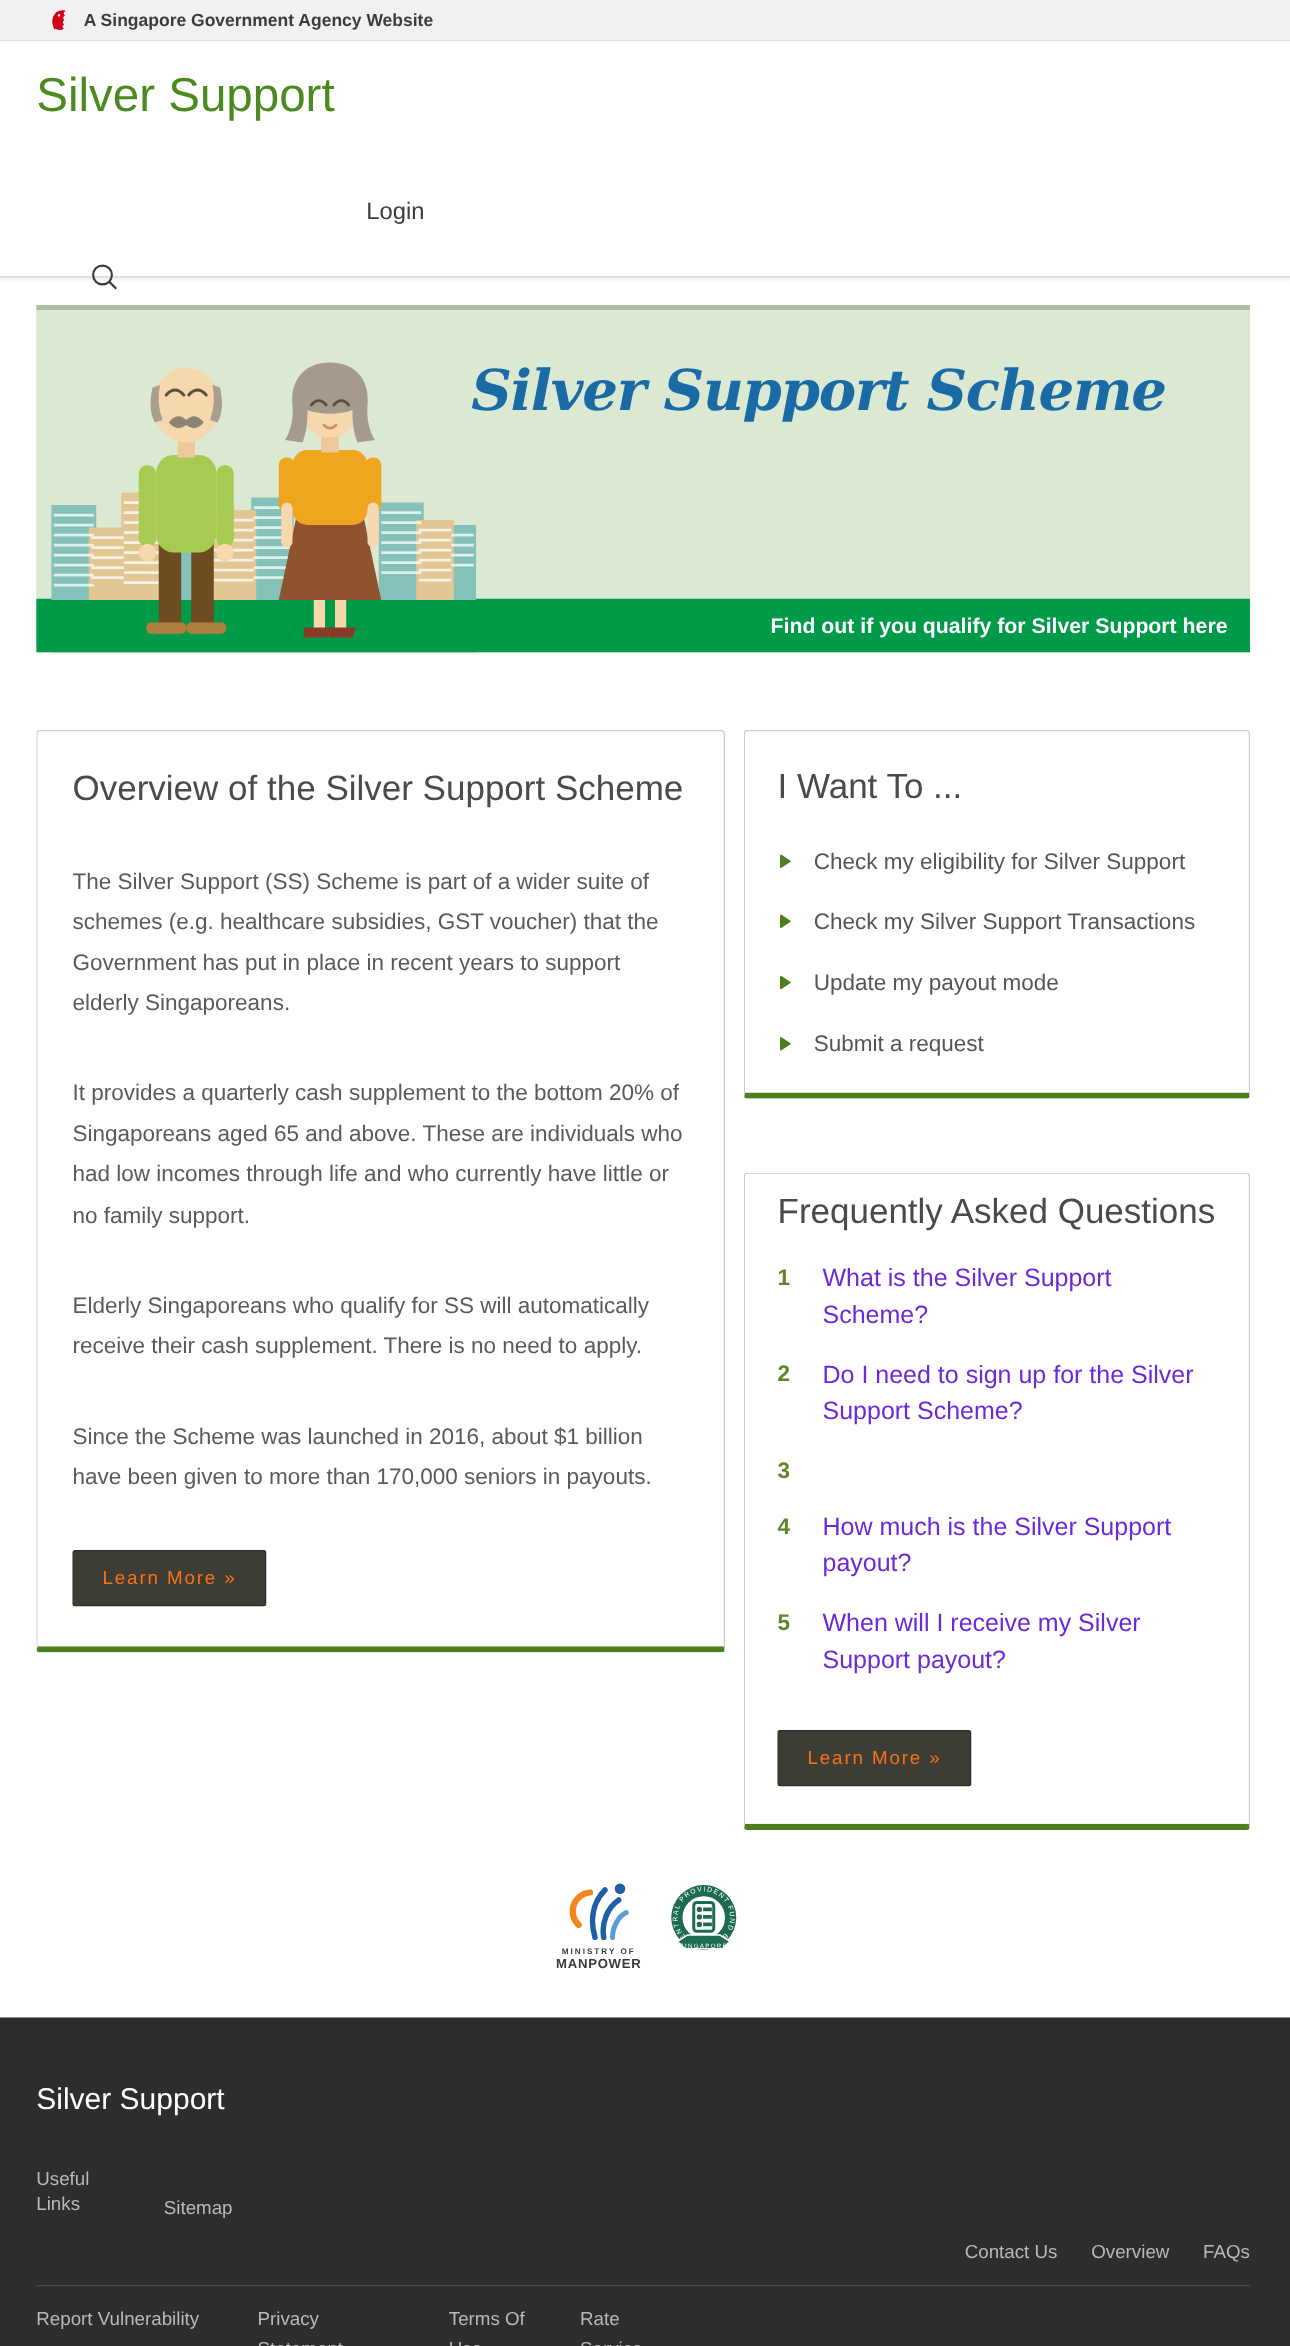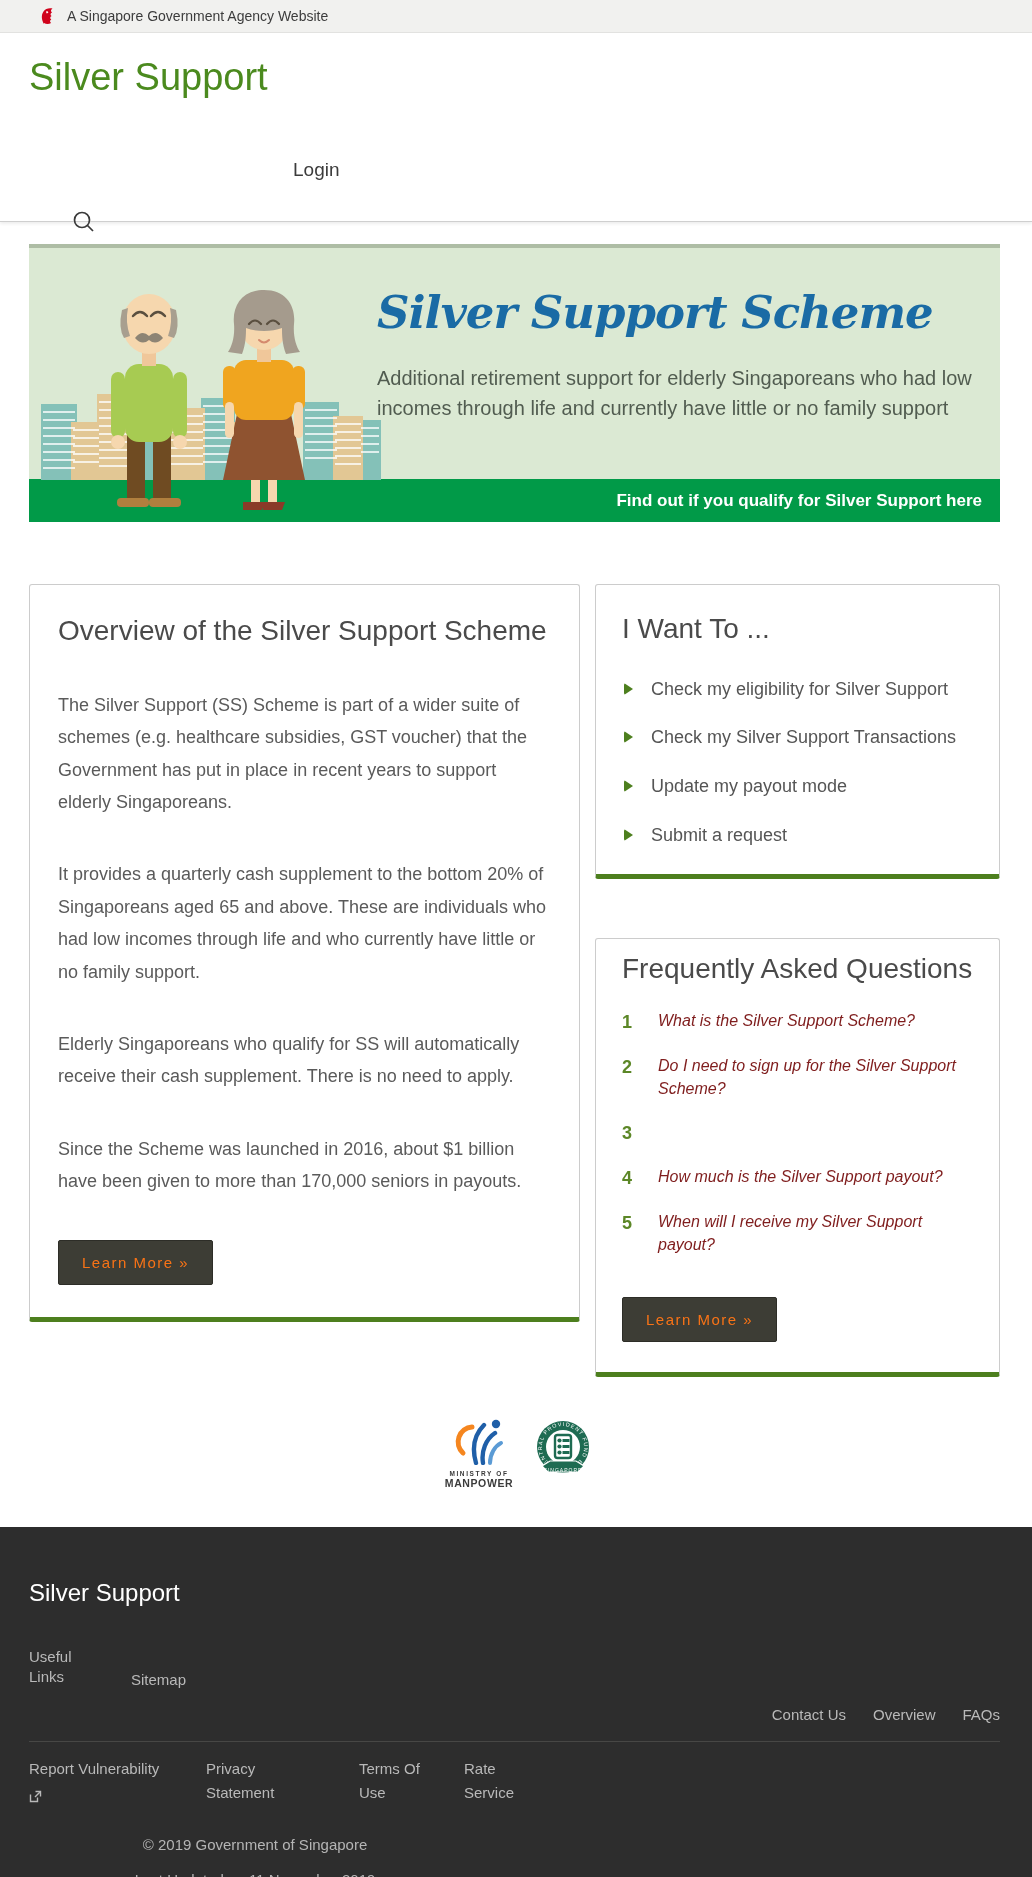--- a/index.html
+++ b/index.html
@@ -10,21 +10,21 @@
     font-family:"Liberation Sans", sans-serif;
     color:#4a4a4a;
   }
 
   
   .topbar {
     height:33px;
     background:#f1f1ef;
     border-bottom:1px solid #e2e2e0;
     display:flex; align-items:center;
-    padding-left:40px; gap:10px;
+    padding-left:40px; gap:10px;font-weight:bold;
   }
   .topbar-text { font-size:14px; color:#3c3c3c; }
 
   
   header {
     position:relative; height:189px; background:#fff;
     border-bottom:1px solid #cfcfcf;
     box-shadow:0 2px 3px rgba(0,0,0,.07);
   }
   .site-title {
@@ -82,21 +82,21 @@
     width:0; height:0; margin:4px 18px 0 2px; flex:none;
     border-left:9px solid #4d7f1e; border-top:6px solid transparent; border-bottom:6px solid transparent;
     border-radius:2px;
   }
   .iwt-list a { font-size:18px; color:#555555; text-decoration:none; cursor:pointer; line-height:1.2; }
 
   .card-faq { padding:12px 26px 30px; }
   .faq-list { list-style:none; margin:22px 0 0; padding:0; }
   .faq-list li { display:flex; align-items:flex-start; margin-bottom:19px; }
   .faq-num { width:36px; flex:none; font-size:18px; font-weight:700; color:#5c8727; line-height:1.45; }
-  .faq-list a { font-size:16px; color:#7f1d1d; text-decoration:none; cursor:pointer; line-height:1.45;font-style:italic; }
+  .faq-list a { font-size:20px; color:#6d28d9; text-decoration:none; cursor:pointer; line-height:1.45; }
   .card-faq .btn-dark { margin-top:22px; }
 
   
   .logos { margin-top:42px; display:flex; justify-content:center; align-items:flex-start; gap:16px; height:72px; }
   .mom-logo { width:78px; text-align:center; cursor:pointer; }
   .mom-line1 { font-size:6.5px; font-weight:700; letter-spacing:1.6px; color:#3b3b3b; margin-top:1px; }
   .mom-line2 { font-size:10.5px; font-weight:700; letter-spacing:.6px; color:#3b3b3b; }
   .cpf-logo { cursor:pointer; }
 
   
@@ -216,21 +216,20 @@
         <circle cx="223" cy="74" r="24" fill="#f6d7ae"></circle>
         <path d="M223 38 c-22 0 -32 16 -30 34 c1 12 -2 22 -6 28 l14 2 c4 -10 4 -20 4 -26 c10 4 26 4 36 0 c0 6 0 16 4 26 l14 -2 c-4 -6 -7 -16 -6 -28 c2 -18 -8 -34 -30 -34 z" fill="#a59b8d"></path>
         <path d="M208 72 q6 -7 12 0" stroke="#5a4f3f" stroke-width="2.2" fill="none" stroke-linecap="round"></path>
         <path d="M226 72 q6 -7 12 0" stroke="#5a4f3f" stroke-width="2.2" fill="none" stroke-linecap="round"></path>
         <path d="M218 88 q5 5 10 0" stroke="#d58a6e" stroke-width="2" fill="none" stroke-linecap="round"></path>
       </g>
     </svg>
 
     <div class="hero-text">
       <div class="hero-title">Silver Support Scheme</div>
-      <div class="hero-subtitle">Additional retirement support for elderly Singaporeans who had low incomes through life and currently have little or no family support</div>
     </div>
 
     <div class="hero-cta">
       <span>Find out if you qualify for Silver Support here</span>
     </div>
   </section>
 
   <main class="cards">
 
     <section class="card card-overview">

